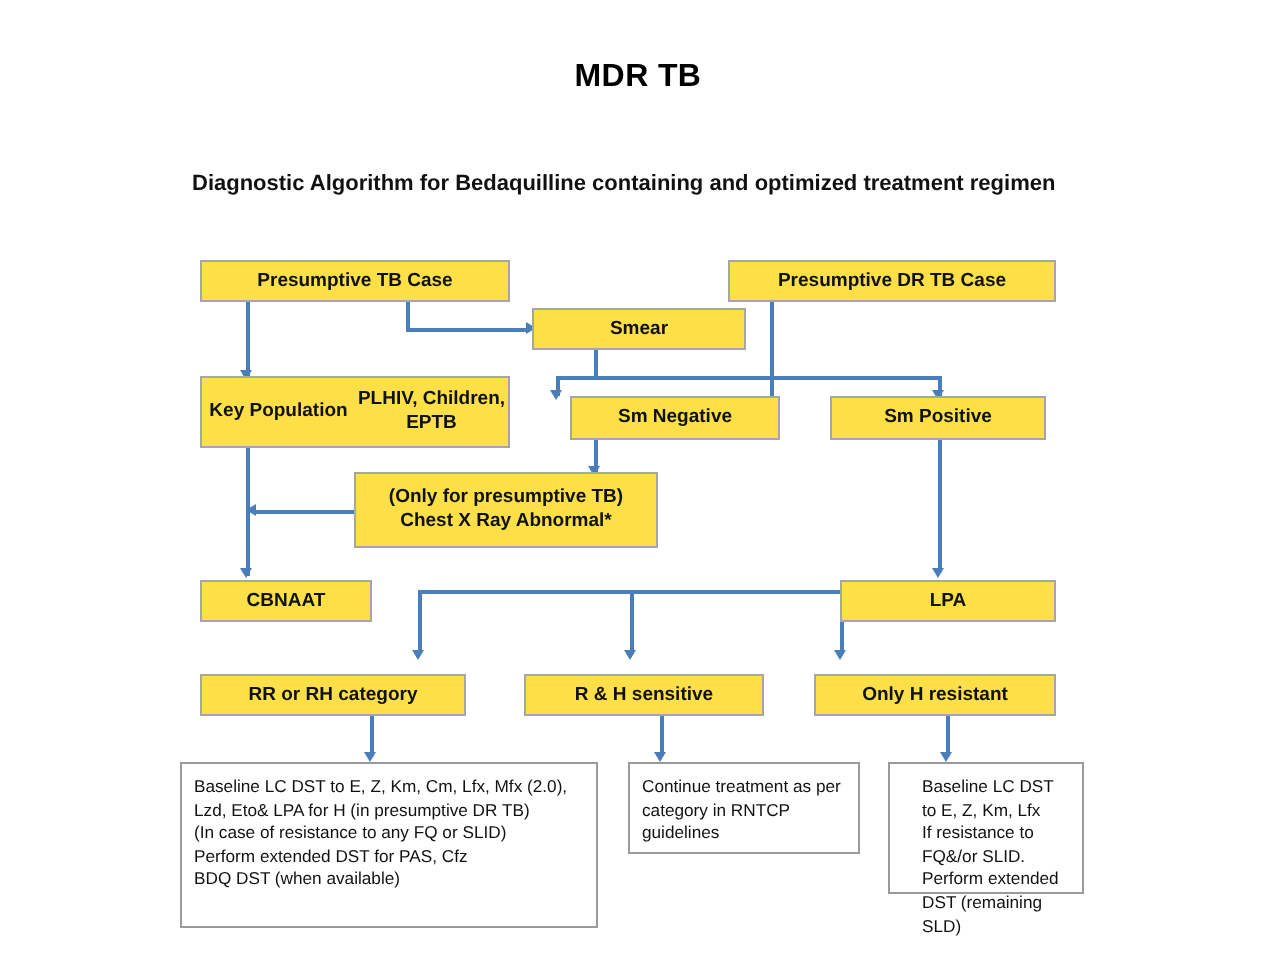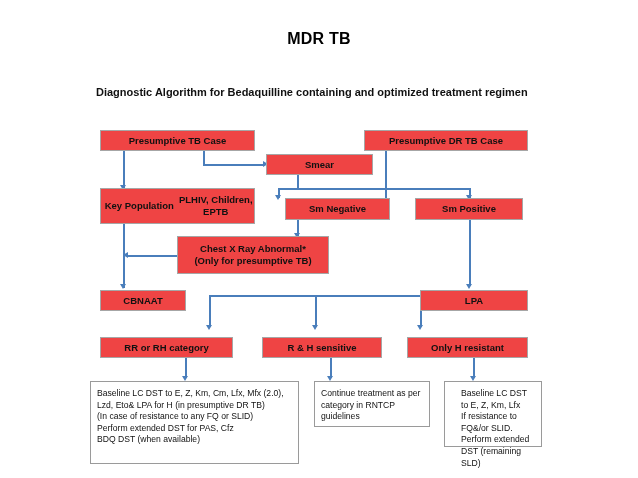--- a/index.html
+++ b/index.html
@@ -30,21 +30,21 @@
     line-height:16px;
     text-align:justify;
     color:#111;
   }
 
   
   .box{
     position:absolute;
     box-sizing:border-box;
     border:1px solid #a6a6a6;
-    background:#ef4444;
+    background:#fde047;
     display:flex;
     align-items:center;
     justify-content:center;
     text-align:center;
     font-size:9.5px;
     font-weight:700;
     line-height:12px;
     color:#111;
     z-index:3;
   }
@@ -146,22 +146,22 @@
 
   <div class="box" style="left:285px;top:198px;width:105px;height:22px;">
     <span>Sm Negative</span>
   </div>
 
   <div class="box" style="left:415px;top:198px;width:108px;height:22px;">
     <span>Sm Positive</span>
   </div>
 
   <div class="box" style="left:177px;top:236px;width:152px;height:38px;flex-direction:column;">
+    <span>(Only for presumptive TB)</span>
     <span>Chest X Ray Abnormal*</span>
-    <span>(Only for presumptive TB)</span>
   </div>
 
   <div class="box" style="left:100px;top:290px;width:86px;height:21px;">
     <span>CBNAAT</span>
   </div>
 
   <div class="box" style="left:420px;top:290px;width:108px;height:21px;">
     <span>LPA</span>
   </div>
 

